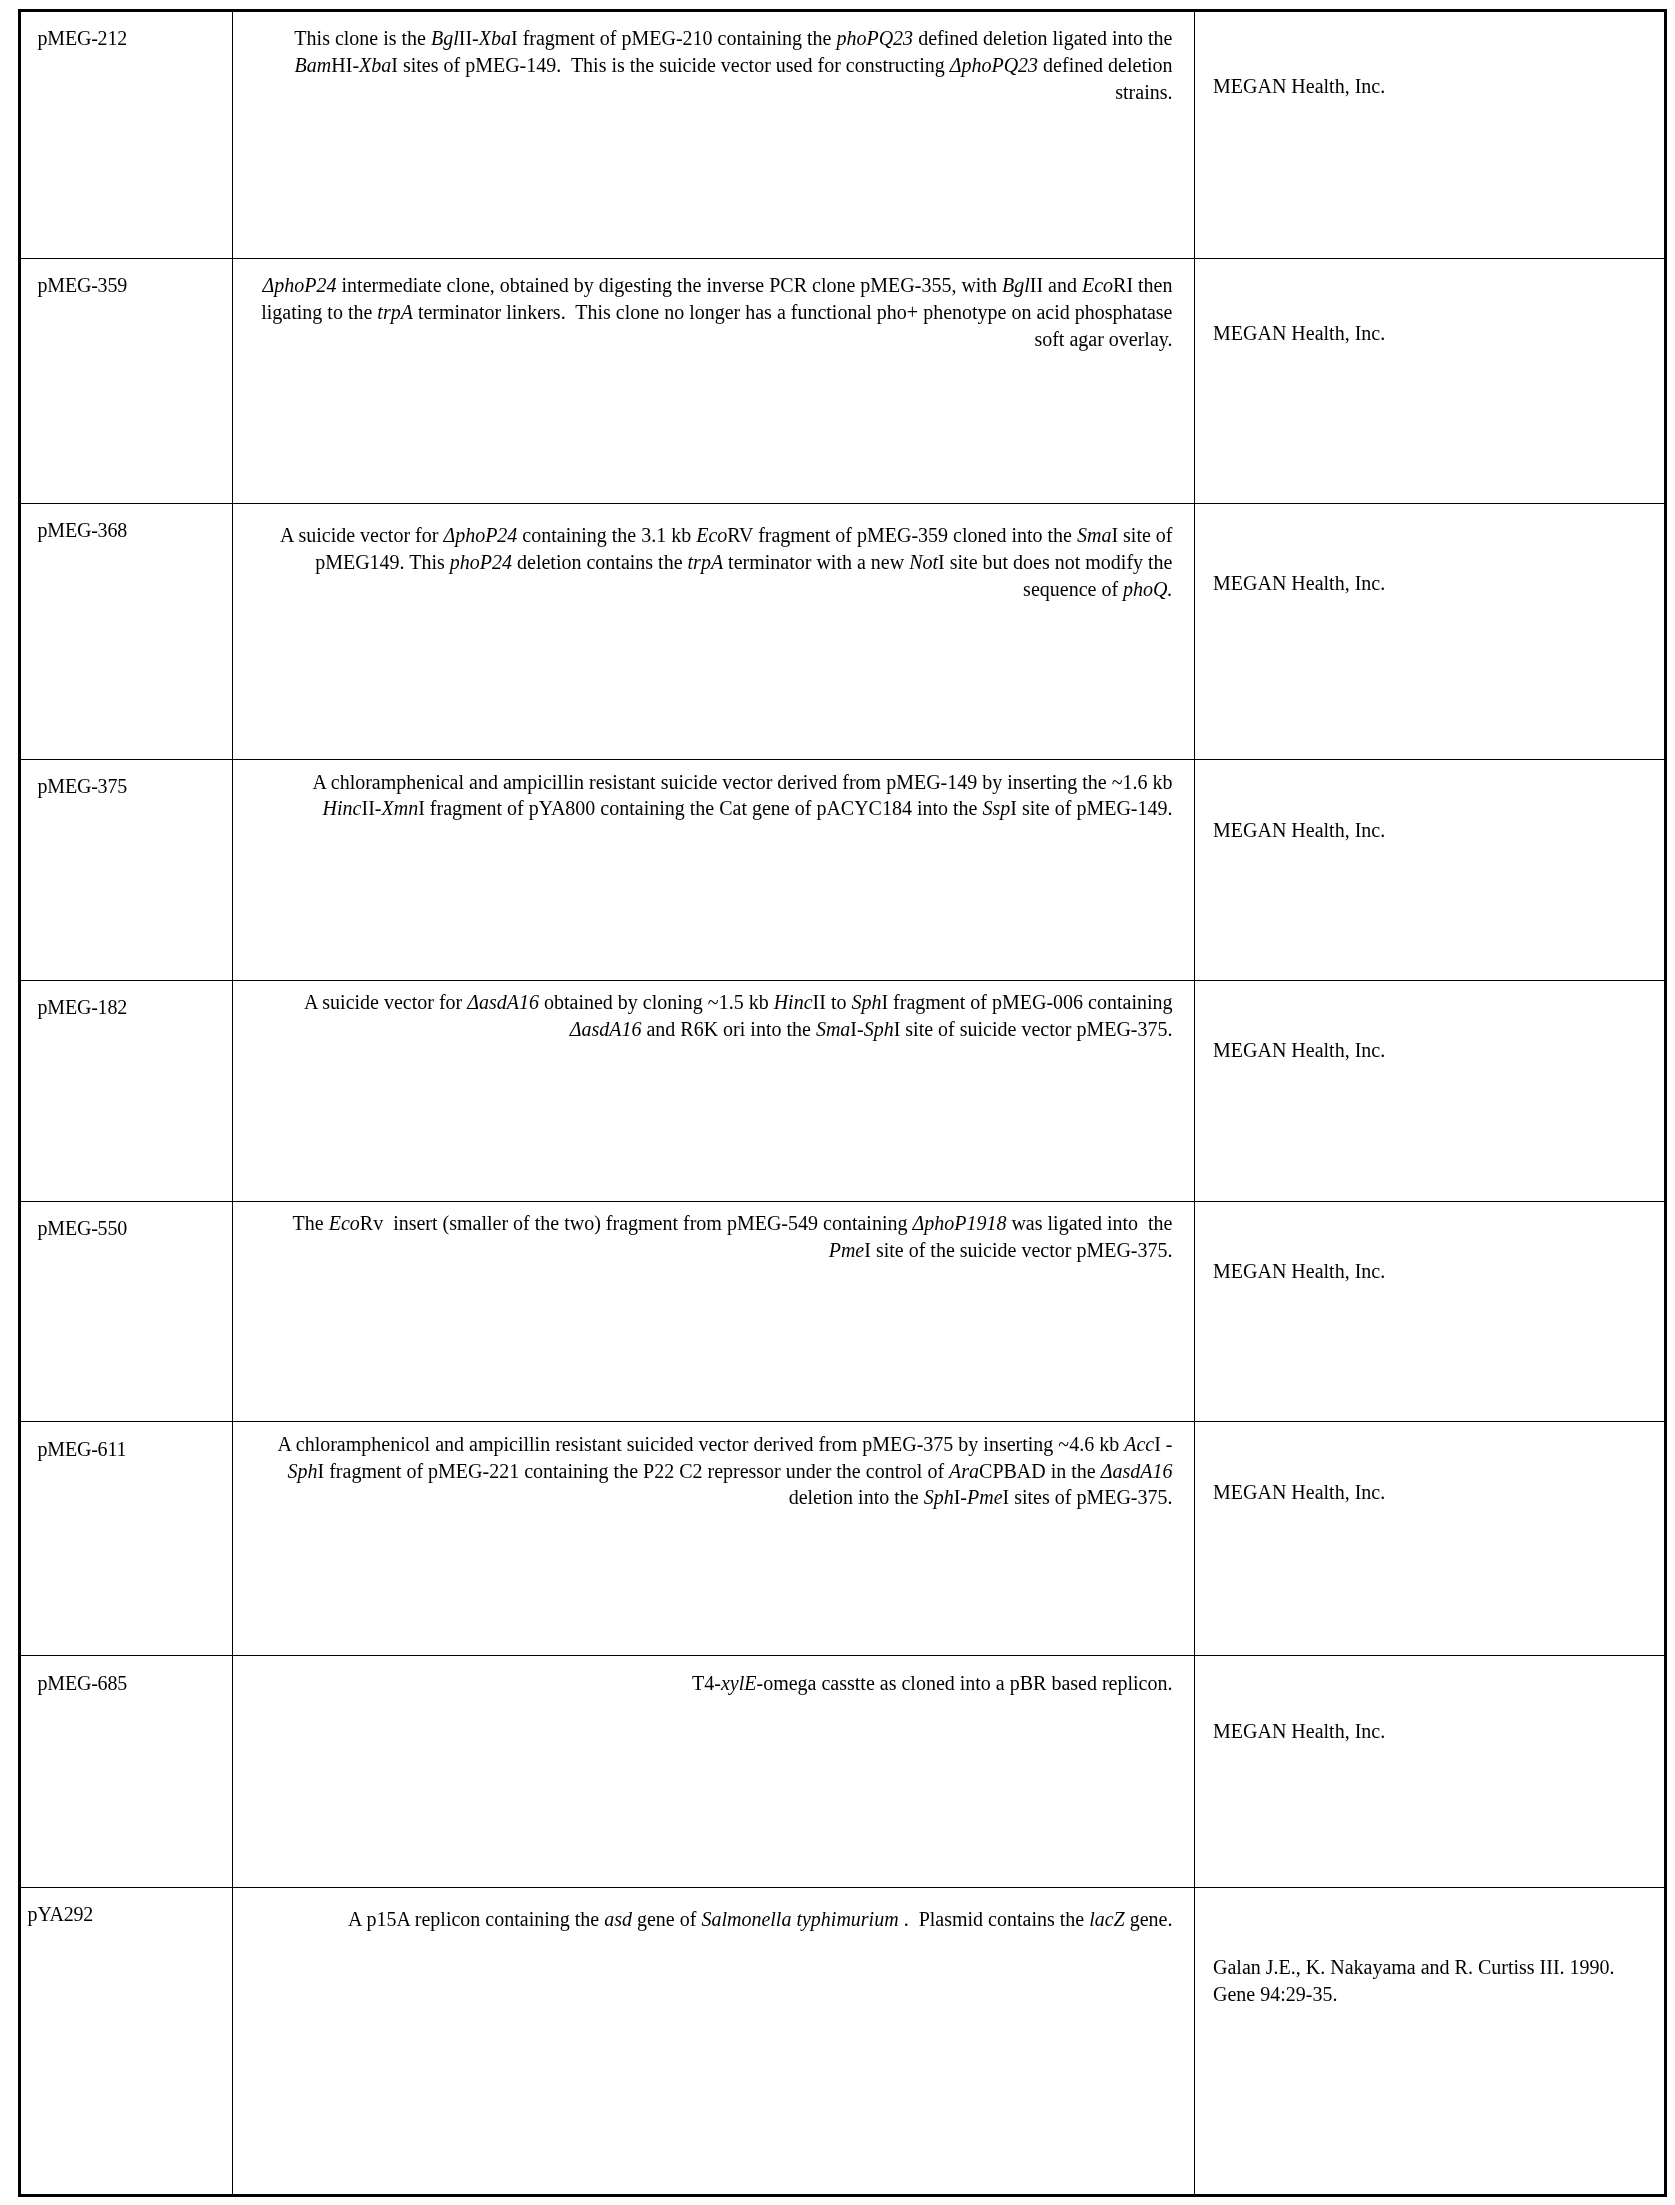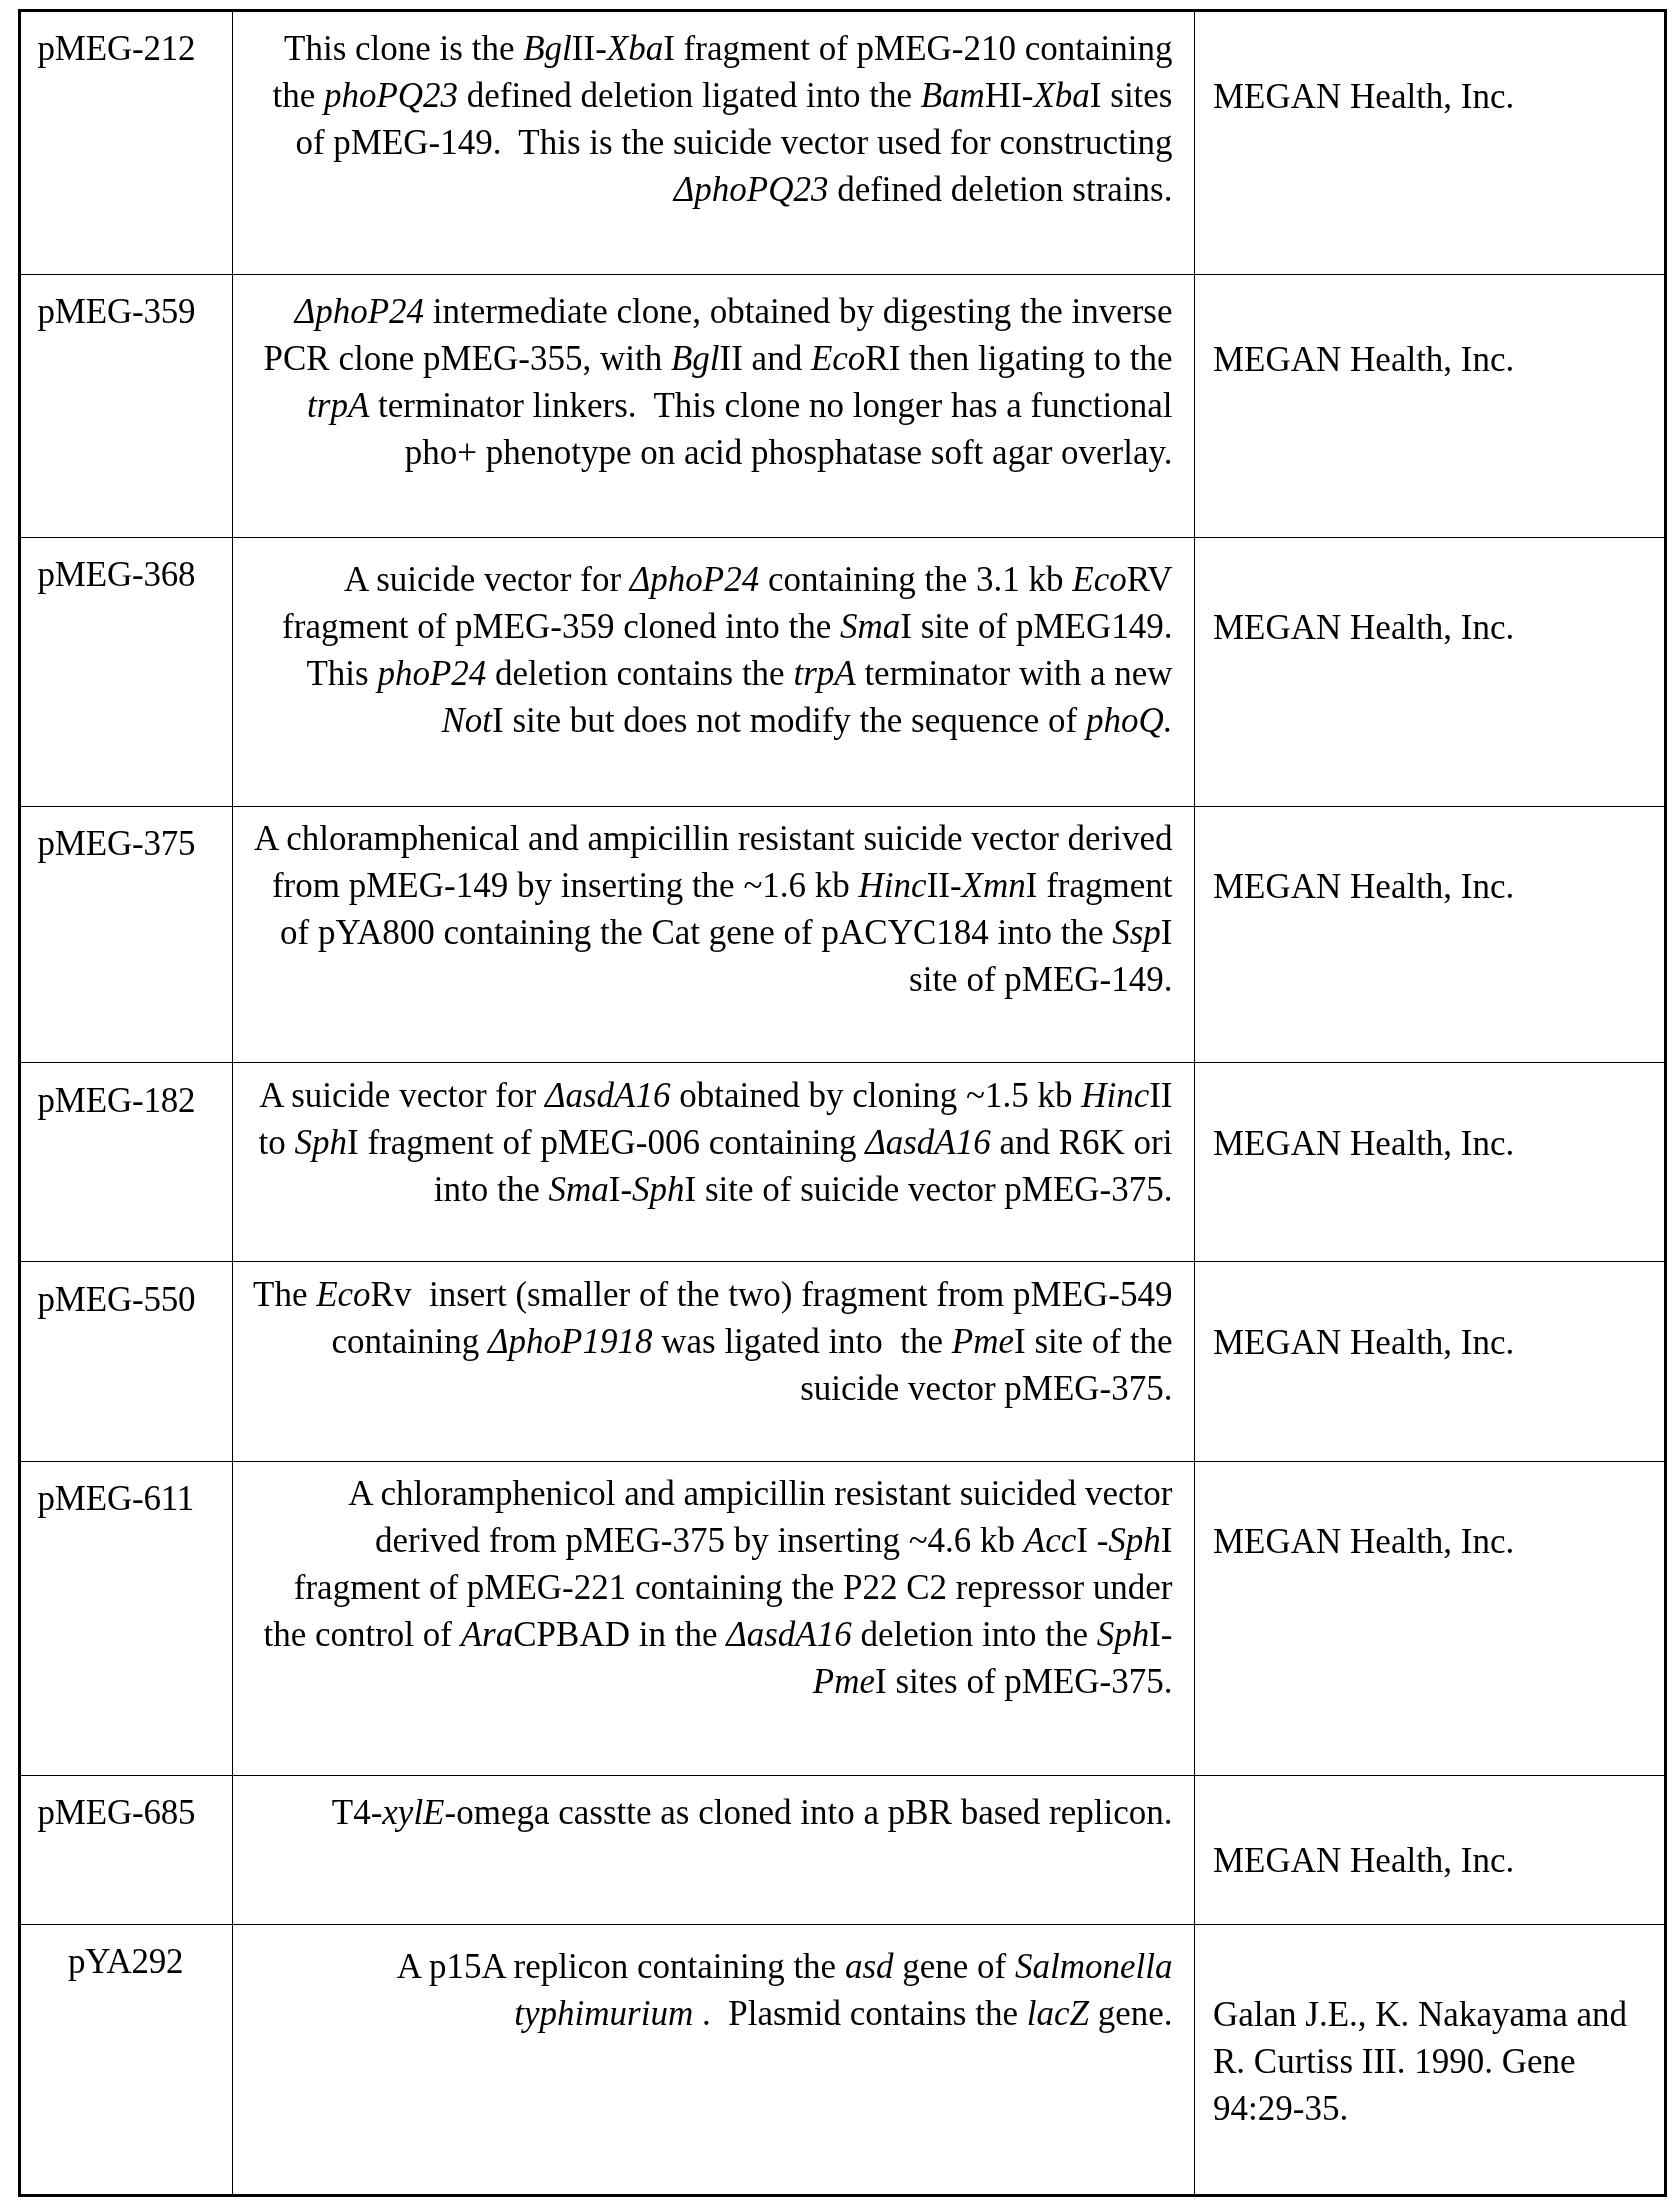--- a/index.html
+++ b/index.html
@@ -34,31 +34,31 @@
     vertical-align: top;
     padding: 0;
   }
   
   col.c-name  { width: 213px; }
   col.c-desc  { width: 962px; }
   col.c-src   { width: 471px; }
 
   .cell-inner {
     padding: 13.2px 11.6px 11.6px 15px;
-    font-size: 35px;
+    font-size: 20px;
     line-height: 1.345;
   }
   .name-cell .cell-inner {
     padding-left: 16.5px;
     padding-right: 8.3px;
     text-align: left;
     white-space: nowrap;
     letter-spacing: -0.2px;
   }
-  .name-cell.center .cell-inner { text-align: center; padding-left: 6.6px; }
+  .name-cell.center .cell-inner { padding-left: 6.6px; }
 
   .desc-cell .cell-inner {
     padding-left: 16.5px;
     padding-right: 21.5px;
     text-align: right;
   }
   .src-cell .cell-inner {
     padding-left: 18px;
     padding-right: 8.3px;
     margin-top: 48px;

